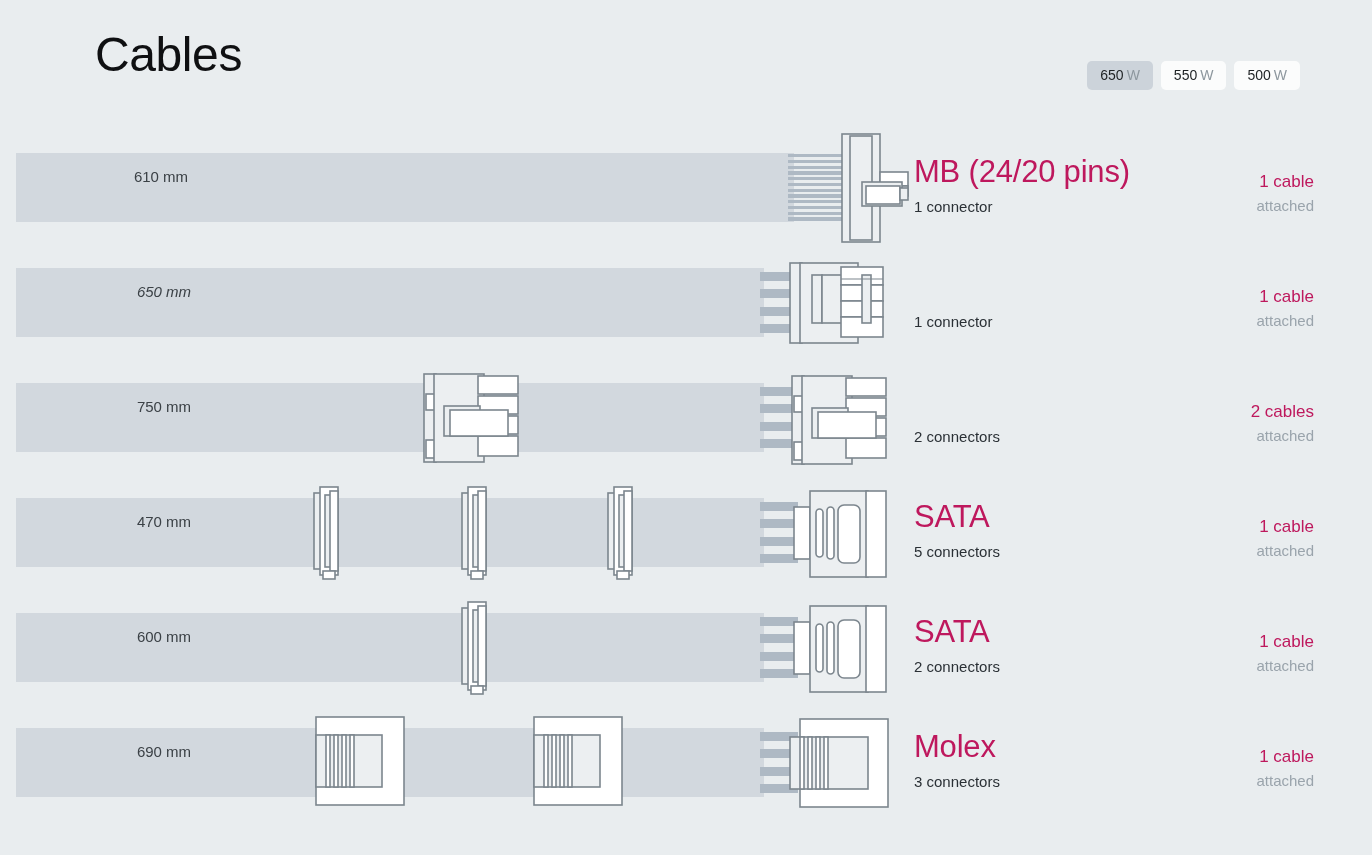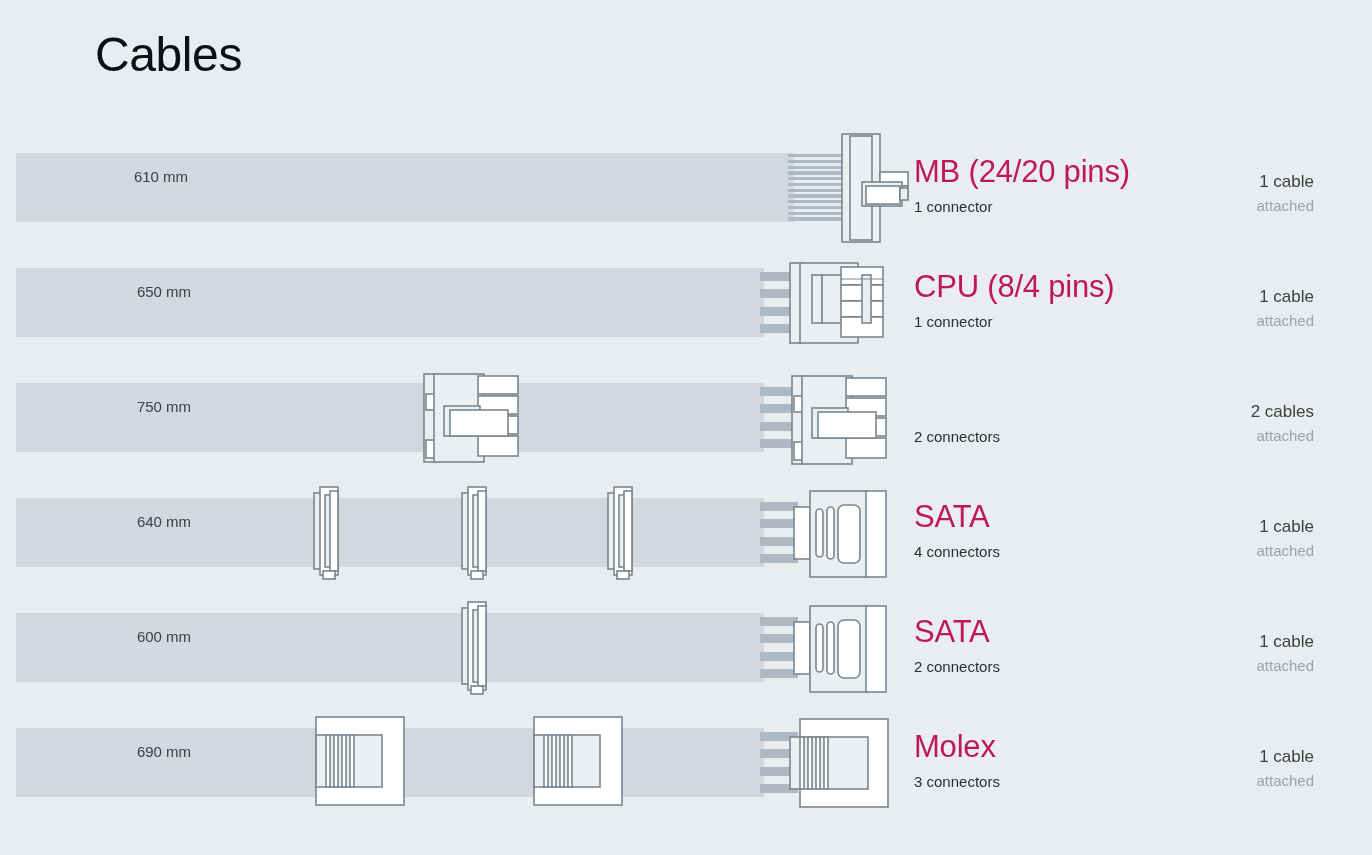--- a/index.html
+++ b/index.html
@@ -78,34 +78,39 @@
     position: absolute; left: 0; top: 26px;
     font-size: 31px; font-weight: 300; color: #be185d;
     line-height: 1; letter-spacing: -0.2px; white-space: nowrap;
   }
   .row-sub {
     position: absolute; left: 0; top: 68px;
     font-size: 15px; color: #2a3035; white-space: nowrap;
   }
   .row-count {
     position: absolute; right: 74px; top: 42px;
-    font-size: 17px; color: #404040; text-align: right; white-space: nowrap;
+    font-size: 17px; color: #be185d; text-align: right; white-space: nowrap;
   }
   .row-attached {
     position: absolute; right: 74px; top: 67px;
     font-size: 15px; color: #9aa4ac; text-align: right; white-space: nowrap;
   }
 </style>
 </head>
 <body>
 
 <div id="page">
 
   <div id="header">
     <div id="page-title">Cables</div>
+    <div id="wattage-switch">
+        <div class="watt-btn active"><span>650</span><span class="watt-unit">W</span></div>
+        <div class="watt-btn inactive"><span>550</span><span class="watt-unit">W</span></div>
+        <div class="watt-btn inactive"><span>500</span><span class="watt-unit">W</span></div>
+      </div>
   </div>
 
   <div id="rows">
       <div class="cable-row">
         <div class="cable-band" style="width: 778px;"></div>
         <div class="length-label" style="left: 145px;">610 mm</div>
         <div class="wire-stubs" style="left: 772px; width: 64px;">
           <div class="stub" style="top: 1px; height: 3.25px;"></div>
           <div class="stub" style="top: 6.75px; height: 3.25px;"></div>
           <div class="stub" style="top: 12.5px; height: 3.25px;"></div>
@@ -134,21 +139,21 @@
         </div>
         <div class="row-info">
           <div class="row-title">MB (24/20 pins)</div>
           <div class="row-sub">1 connector</div>
           <div class="row-count">1 cable</div>
           <div class="row-attached">attached</div>
         </div>
       </div>
       <div class="cable-row">
         <div class="cable-band" style="width: 748px;"></div>
-        <div class="length-label" style="left: 148px;">650 mm</div>
+        <div class="length-label" style="left: 148px; font-style: italic;">650 mm</div>
         <div class="wire-stubs" style="left: 744px; width: 38px;">
           <div class="stub" style="top: 4.125px; height: 9px;"></div>
           <div class="stub" style="top: 21.375px; height: 9px;"></div>
           <div class="stub" style="top: 38.625px; height: 9px;"></div>
           <div class="stub" style="top: 55.875px; height: 9px;"></div>
         </div>
         <div class="conn" style="left: 770px;">
           <div style="margin-top:10px">
             <svg width="104" height="96" viewBox="0 0 104 96">
               <rect x="4" y="8" width="12" height="80" style="fill:#eceff1;stroke:#7c868e;stroke-width:1.6"></rect>
@@ -158,21 +163,20 @@
               <rect x="55" y="12" width="42" height="18" style="fill:#ffffff;stroke:#7c868e;stroke-width:1.6"></rect>
               <rect x="55" y="30" width="42" height="16" style="fill:#ffffff;stroke:#7c868e;stroke-width:1.6"></rect>
               <rect x="55" y="46" width="42" height="16" style="fill:#ffffff;stroke:#7c868e;stroke-width:1.6"></rect>
               <rect x="55" y="62" width="42" height="20" style="fill:#ffffff;stroke:#7c868e;stroke-width:1.6"></rect>
               <rect x="76" y="20" width="9" height="48" style="fill:#eceff1;stroke:#7c868e;stroke-width:1.6"></rect>
               <line x1="55" y1="24" x2="97" y2="24" style="stroke:#7c868e;stroke-width:1.2"></line>
             </svg>
           </div>
         </div>
         <div class="row-info">
-          <div class="row-title">CPU (8/4 pins)</div>
           <div class="row-sub">1 connector</div>
           <div class="row-count">1 cable</div>
           <div class="row-attached">attached</div>
         </div>
       </div>
       <div class="cable-row">
         <div class="cable-band" style="width: 748px;"></div>
         <div class="length-label" style="left: 148px;">750 mm</div>
         <div class="wire-stubs" style="left: 744px; width: 38px;">
           <div class="stub" style="top: 4.125px; height: 9px;"></div>
@@ -213,21 +217,21 @@
           </div>
         </div>
         <div class="row-info">
           <div class="row-sub">2 connectors</div>
           <div class="row-count">2 cables</div>
           <div class="row-attached">attached</div>
         </div>
       </div>
       <div class="cable-row">
         <div class="cable-band" style="width: 748px;"></div>
-        <div class="length-label" style="left: 148px;">640 mm</div>
+        <div class="length-label" style="left: 148px;">470 mm</div>
         <div class="wire-stubs" style="left: 744px; width: 38px;">
           <div class="stub" style="top: 4.125px; height: 9px;"></div>
           <div class="stub" style="top: 21.375px; height: 9px;"></div>
           <div class="stub" style="top: 38.625px; height: 9px;"></div>
           <div class="stub" style="top: 55.875px; height: 9px;"></div>
         </div>
         <div class="conn" style="left: 294px;">
           <div style="margin-top:8px">
             <svg width="34" height="100" viewBox="0 0 34 100">
               <rect x="4" y="10" width="18" height="76" style="fill:#eceff1;stroke:#7c868e;stroke-width:1.6"></rect>
@@ -267,21 +271,21 @@
               <rect x="18" y="6" width="58" height="86" style="fill:#eceff1;stroke:#7c868e;stroke-width:1.6"></rect>
               <rect x="24" y="24" width="7" height="48" rx="3.5" style="fill:#ffffff;stroke:#7c868e;stroke-width:1.6"></rect>
               <rect x="35" y="22" width="7" height="52" rx="3.5" style="fill:#ffffff;stroke:#7c868e;stroke-width:1.6"></rect>
               <rect x="46" y="20" width="22" height="58" rx="6" style="fill:#ffffff;stroke:#7c868e;stroke-width:1.6"></rect>
               <rect x="74" y="6" width="20" height="86" style="fill:#ffffff;stroke:#7c868e;stroke-width:1.6"></rect>
             </svg>
           </div>
         </div>
         <div class="row-info">
           <div class="row-title">SATA</div>
-          <div class="row-sub">4 connectors</div>
+          <div class="row-sub">5 connectors</div>
           <div class="row-count">1 cable</div>
           <div class="row-attached">attached</div>
         </div>
       </div>
       <div class="cable-row">
         <div class="cable-band" style="width: 748px;"></div>
         <div class="length-label" style="left: 148px; text-align: center;">600 mm</div>
         <div class="wire-stubs" style="left: 744px; width: 38px;">
           <div class="stub" style="top: 4.125px; height: 9px;"></div>
           <div class="stub" style="top: 21.375px; height: 9px;"></div>

